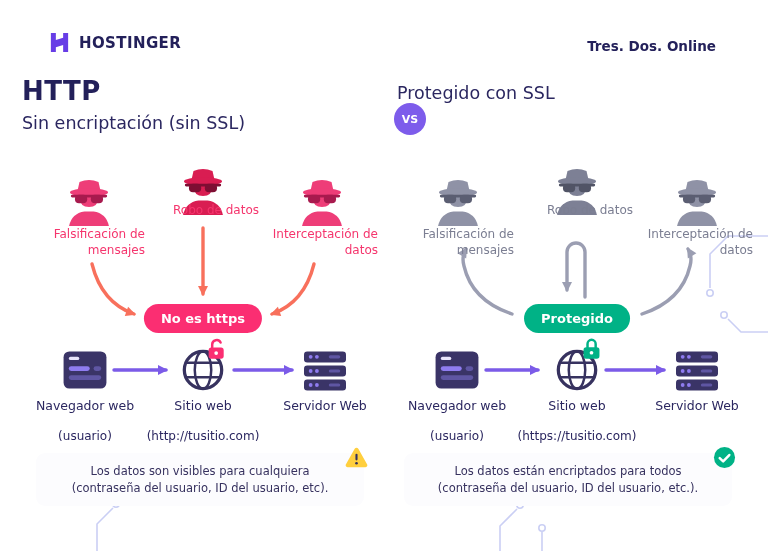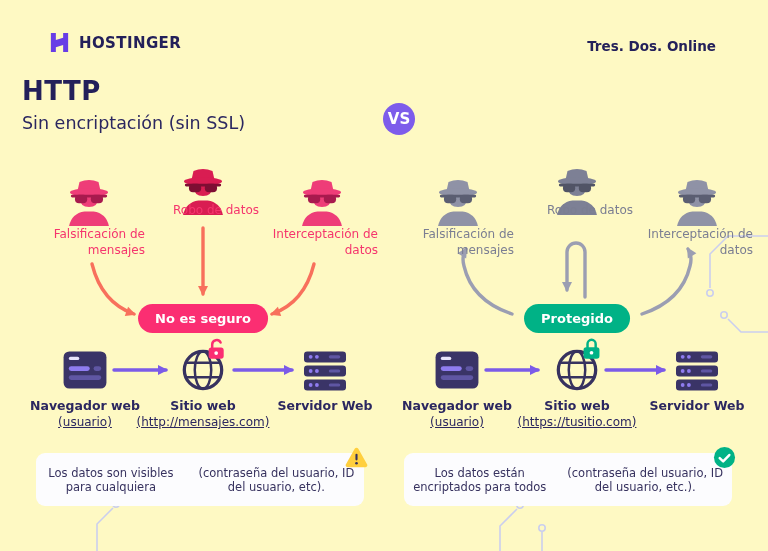--- a/index.html
+++ b/index.html
@@ -1,32 +1,32 @@
 <!DOCTYPE html>
 <html><head>
 <meta charset="utf-8">
 <style>
   * { margin:0; padding:0; box-sizing:border-box; }
   html,body { background:#d7dbfa; }
   body { font-family:"DejaVu Sans","Liberation Sans",sans-serif; }
-  .canvas { position:relative; width:768px; height:551px; background:#fef9c3; overflow:hidden; color:#262259; }
+  .canvas { position:relative; width:768px; height:551px; background:#ffffff; overflow:hidden; color:#262259; }
   .overlay { position:absolute; left:0; top:0; pointer-events:none; }
 
   
   .logo { position:absolute; left:48px; top:31px; display:flex; align-items:center; gap:8px; }
   .logo-mark { width:23px; height:23px; }
   .brand { font-size:15px; font-weight:800; letter-spacing:.4px; color:#23205a; }
   .tagline { position:absolute; right:52px; top:38px; font-size:13.5px; font-weight:700; color:#23205a;margin-left:13px; }
 
   
   .col-head { position:absolute; top:76px; width:360px; }
   .big-title { font-size:26px; font-weight:700; letter-spacing:.5px; color:#23205a; }
   .sub-title { font-size:17.5px; margin-top:7px; color:#2b2760; }
-  .vs-badge { position:absolute; left:383px; top:103px; width:32px; height:32px; border-radius:50%;
-              background:#7d5ceb; color:#fff; font-size:15px; font-weight:800;
+  .vs-badge { position:absolute; left:394px; top:103px; width:32px; height:32px; border-radius:50%;
+              background:#7d5ceb; color:#fff; font-size:11px; font-weight:800;
               display:flex; align-items:center; justify-content:center; }
 
   
   .spy { position:absolute; width:58px; height:49px; }
   .spy-side { --c1:#ee3d78; --c2:#a81a4e; }
   .spy-mid  { --c1:#d91d52; --c2:#7e0e33; }
   .spy-gside { --c1:#8f92a6; --c2:#5b5e72; }
   .spy-gmid  { --c1:#7d8095; --c2:#515466; }
   .threat { position:absolute; width:112px; text-align:right; font-size:12px; font-weight:500; line-height:1.3; }
   .threat.pink { color:#f5356d; }
@@ -37,26 +37,26 @@
           padding:7px 17px; color:#fff; font-weight:700; font-size:13px; white-space:nowrap; }
   .pill-danger { left:203px; background:#fb2e72; }
   .pill-safe   { left:577px; background:#00b286; }
 
   
   .flow-icon { position:absolute; width:46px; height:40px; }
   .globe-wrap { position:absolute; width:46px; height:46px; }
   .globe-svg { width:46px; height:46px; color:#37325f; }
   .padlock { position:absolute; left:26px; top:-11px; width:23px; height:25px; }
   .flow-label { position:absolute; top:398px; text-align:center; color:#2b2760; }
-  .fl-bold { font-size:12.5px; font-weight:700; }
-  .fl-sub { font-size:12px; margin-top:2px;text-decoration:underline; }
+  .fl-bold { font-size:12.5px; font-weight:400; }
+  .fl-sub { font-size:12px; margin-top:16px; }
 
   
   .caption { position:absolute; top:453px; width:328px; height:53px; background:#fcfcfe; border-radius:9px;
-             display:flex; flex-direction:row; align-items:center; justify-content:center; gap:3px;
+             display:flex; flex-direction:column; align-items:center; justify-content:center; gap:3px;
              font-size:11.5px; color:#37325f; text-align:center; }
   .corner-icon { position:absolute; top:446px; width:23px; height:23px; }
 </style>
 </head>
 <body>
 
 <div class="canvas">
 
   <svg width="0" height="0" style="position:absolute" aria-hidden="true">
     <defs>
@@ -153,20 +153,21 @@
       </svg>
     <span class="brand">HOSTINGER</span>
   </div>
   <div class="tagline">Tres. Dos. Online</div>
 
   <div class="col-head" style="left:22px">
     <div class="big-title">HTTP</div>
     <div class="sub-title">Sin encriptación (sin SSL)</div>
   </div>
   <div class="col-head" style="left:397px">
+    <div class="sub-title">Protegido con SSL</div>
   </div>
   <div class="vs-badge">VS</div>
 
   <svg class="spy spy-side" style="left:60px;top:177px">
       <use href="#spy"></use>
     </svg>
   <svg class="spy spy-mid" style="left:174px;top:166px">
       <use href="#spy"></use>
     </svg>
   <svg class="spy spy-side" style="left:293px;top:177px">
@@ -183,21 +184,21 @@
       <use href="#spy"></use>
     </svg>
 
   <div class="threat pink" style="left:33px;top:227px">Falsificación de mensajes</div>
   <div class="threat pink" style="left:147px;top:203px">Robo de datos</div>
   <div class="threat pink" style="left:266px;top:227px">Interceptación de datos</div>
   <div class="threat gray" style="left:402px;top:227px">Falsificación de mensajes</div>
   <div class="threat gray" style="left:521px;top:203px">Robo de datos</div>
   <div class="threat gray" style="left:641px;top:227px">Interceptación de datos</div>
 
-  <div class="pill pill-danger">No es seguro</div>
+  <div class="pill pill-danger">No es https</div>
   <div class="pill pill-safe">Protegido</div>
 
   <svg class="flow-icon" style="left:62px;top:350px">
       <use href="#browser"></use>
     </svg>
   <div class="globe-wrap" style="left:180px;top:347px">
     <svg class="globe-svg">
         <use href="#globe"></use>
       </svg>
     <svg class="padlock" viewBox="0 0 26 26">
@@ -226,21 +227,21 @@
   <svg class="flow-icon" style="left:674px;top:350px;height:42px">
       <use href="#server"></use>
     </svg>
 
   <div class="flow-label" style="left:25px;width:120px">
     <div class="fl-bold">Navegador web</div>
     <div class="fl-sub">(usuario)</div>
   </div>
   <div class="flow-label" style="left:128px;width:150px">
     <div class="fl-bold">Sitio web</div>
-    <div class="fl-sub">(http://mensajes.com)</div>
+    <div class="fl-sub">(http://tusitio.com)</div>
   </div>
   <div class="flow-label" style="left:265px;width:120px">
     <div class="fl-bold">Servidor Web</div>
   </div>
 
   <div class="flow-label" style="left:397px;width:120px">
     <div class="fl-bold">Navegador web</div>
     <div class="fl-sub">(usuario)</div>
   </div>
   <div class="flow-label" style="left:502px;width:150px">

